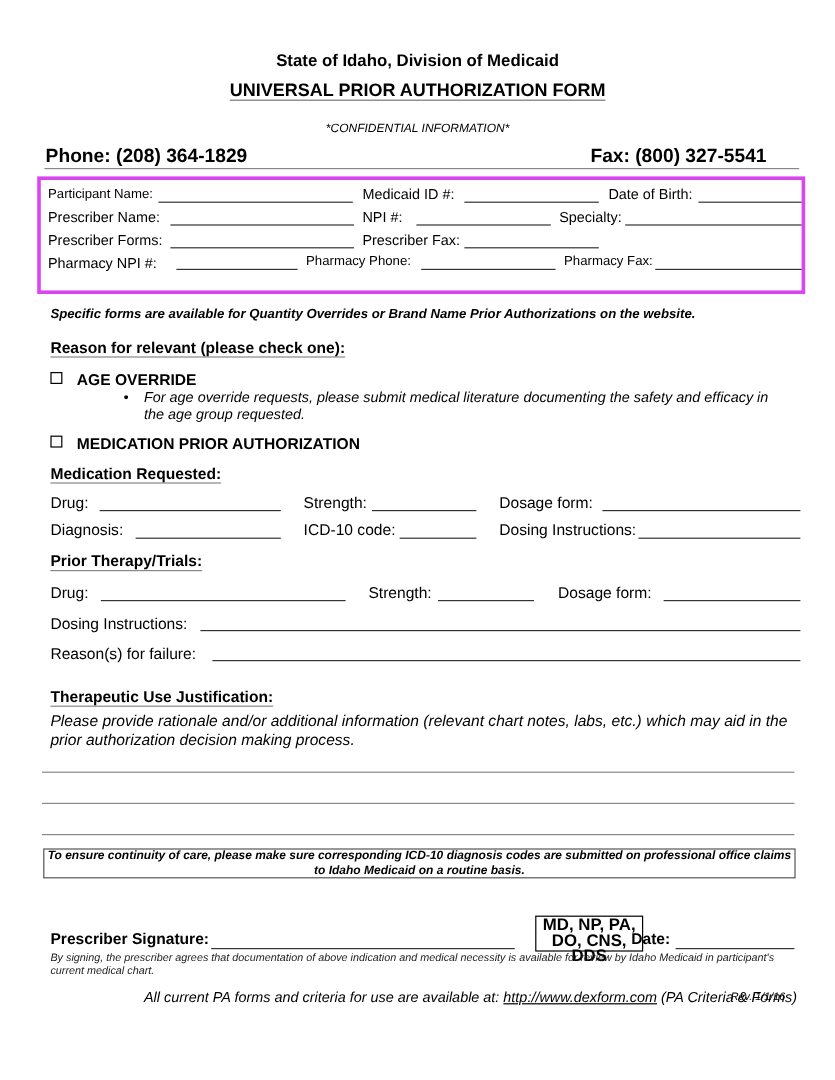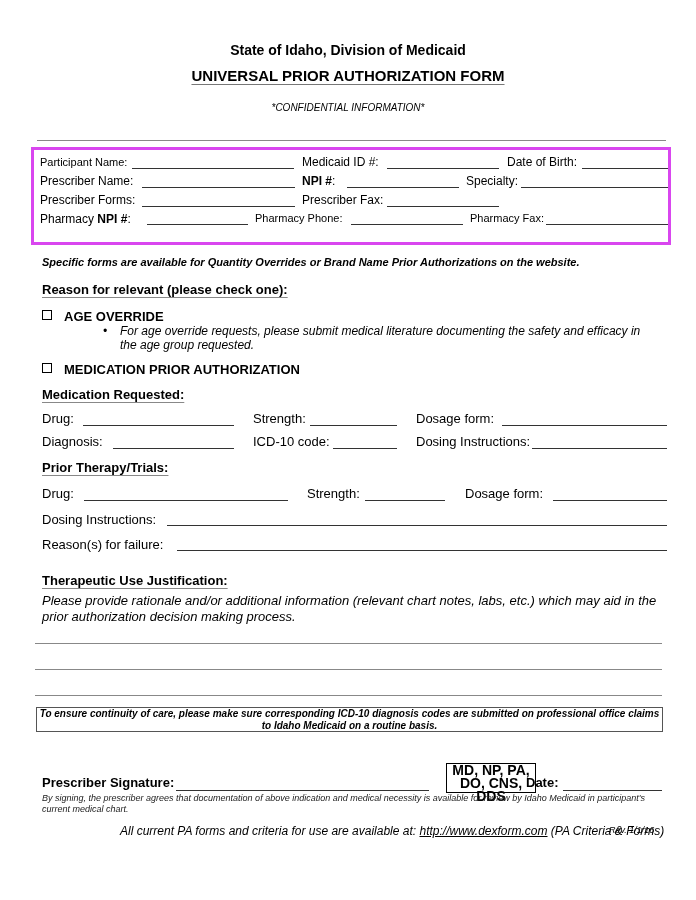--- a/index.html
+++ b/index.html
@@ -13,21 +13,21 @@
   .t-conf { top: 102px; font-size: 10px; font-style: italic; }
   .contact-row { top: 122px; left: 37px; width: 629px; height: 18px; border-bottom: 1px solid #888; }
   .contact-row .phone { position: absolute; left: 1px; top: 0; font-size: 16px; font-weight: bold; }
   .contact-row .ink { position: absolute; left: 190px; top: 4px; font-size: 11px; font-style: italic; }
   .contact-row .fax { position: absolute; left: 455px; top: 0; font-size: 16px; font-weight: bold; }
 
   .info-box { top: 147px; left: 31px; width: 634px; height: 92px; border: 3px solid #d946ef; }
   .lbl { position: absolute; font-size: 12px; white-space: nowrap; }
   .lbl.sm { font-size: 11px; }
   .line { position: absolute; border-bottom: 1px solid #333; height: 0; }
-  .b { font-weight: bold; }
+  .b { font-weight: normal; }
 
   .note1 { top: 256px; left: 42px; font-size: 11px; font-weight: bold; font-style: italic; }
   .h-underline { font-size: 13px; font-weight: bold; text-decoration: underline; text-decoration-color: #888; text-underline-offset: 3px; }
   .chk { font-size: 13px; font-weight: bold; }
   .chkbox { display: inline-block; width: 8px; height: 8px; border: 1.5px solid #000; margin-right: 12px; vertical-align: 1px; }
   .bullet-note { top: 324px; left: 103px; width: 540px; font-size: 12px; font-style: italic; line-height: 14px; }
   .bullet-note .dot { position: absolute; left: 0; top: 0; }
   .bullet-note .txt { position: absolute; left: 17px; top: 0; width: 525px; }
   .fl { font-size: 13px; }
   .para { font-size: 13px; font-style: italic; line-height: 16px; }
@@ -44,20 +44,22 @@
   .rev { top: 825px; left: 609px; font-size: 9px; font-style: italic; }
 </style>
 </head>
 <body>
 
 <div class="abs center t-state">State of Idaho, Division of Medicaid</div>
 <div class="abs center t-form"><span>UNIVERSAL PRIOR AUTHORIZATION FORM</span></div>
 <div class="abs center t-conf">*CONFIDENTIAL INFORMATION*</div>
 
 <div class="abs contact-row">
+  <span class="phone">Phone: (208) 364-1829</span>
+  <span class="fax">Fax: (800) 327-5541</span>
 </div>
 
 <div class="abs info-box">
 
   <span class="lbl sm" style="left:6px;top:6px">Participant Name:</span>
   <div class="line" style="left:98px;top:18px;width:162px"></div>
   <span class="lbl" style="left:268px;top:5px">Medicaid ID #:</span>
   <div class="line" style="left:353px;top:18px;width:112px"></div>
   <span class="lbl" style="left:473px;top:5px">Date of Birth:</span>
   <div class="line" style="left:548px;top:18px;width:86px"></div>

